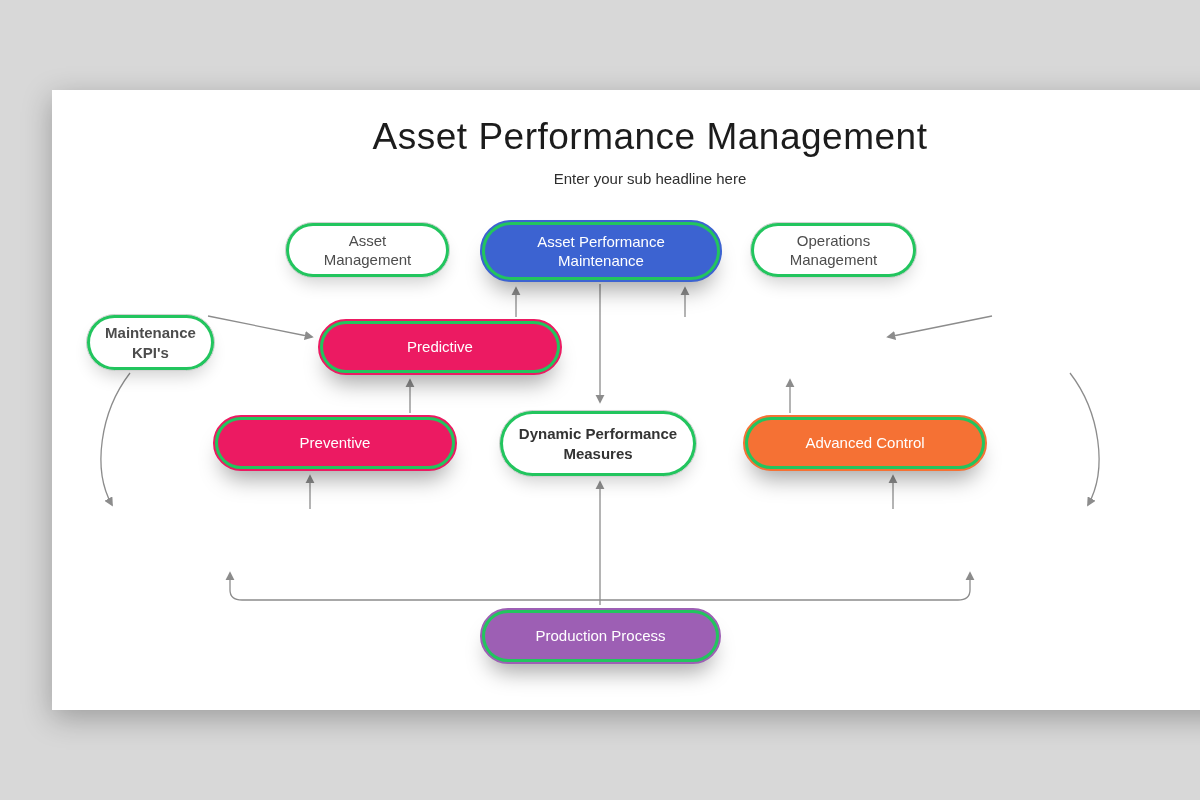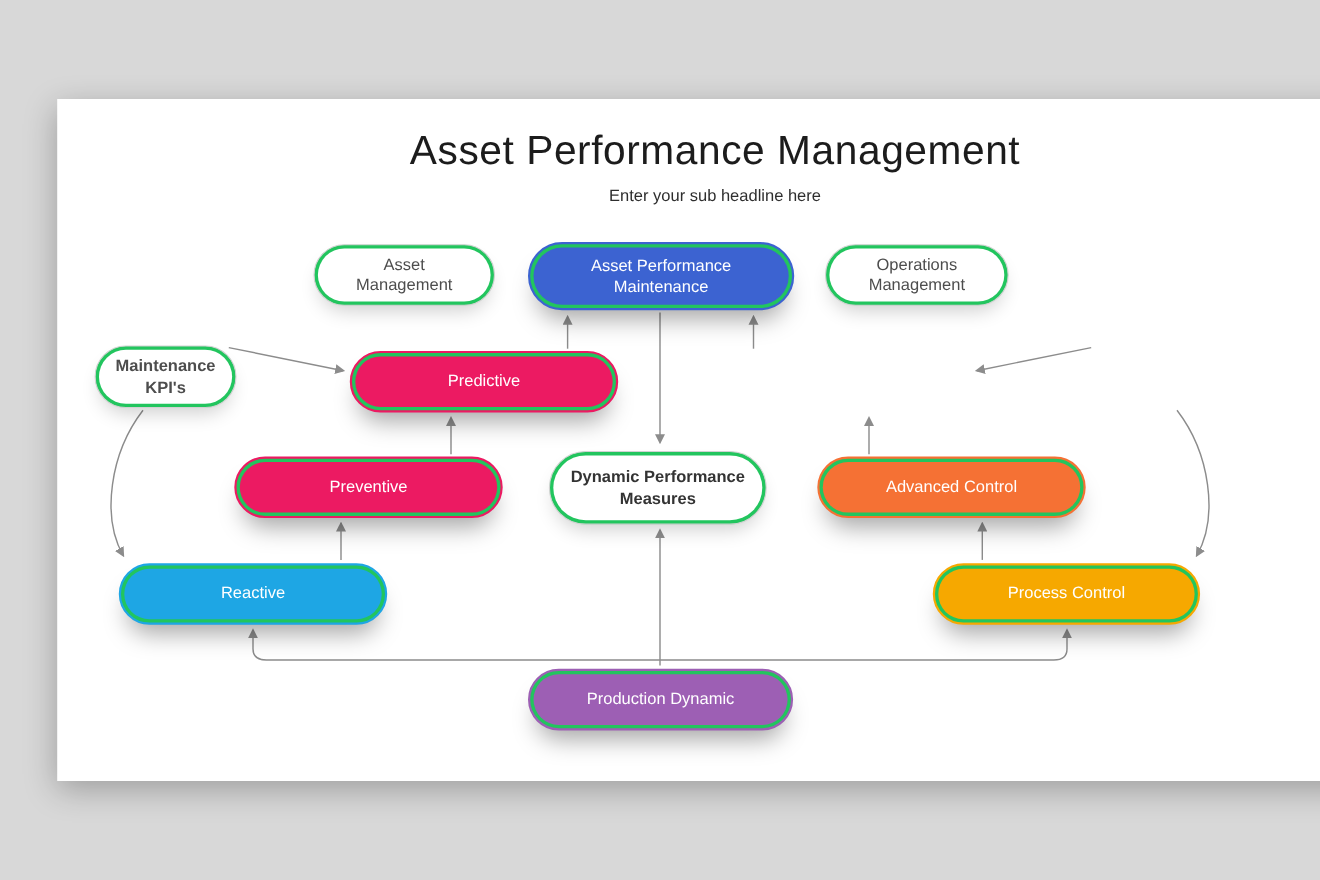--- a/index.html
+++ b/index.html
@@ -134,25 +134,19 @@
 
   <div class="node c-orange p-adv-control">
     <div class="inner">Advanced Control</div>
   </div>
 
   <div class="node c-white p-dpm">
     <div class="inner">Dynamic Performance
 Measures</div>
   </div>
 
-  <div class="node c-lblue p-reactive">
-    <div class="inner">Reactive</div>
-  </div>
 
-  <div class="node c-amber p-proc-control">
-    <div class="inner">Process Control</div>
-  </div>
 
   <div class="node c-purple p-prod-process">
-    <div class="inner">Production Dynamic</div>
+    <div class="inner">Production Process</div>
   </div>
 
 </div>
 
 </body></html>

